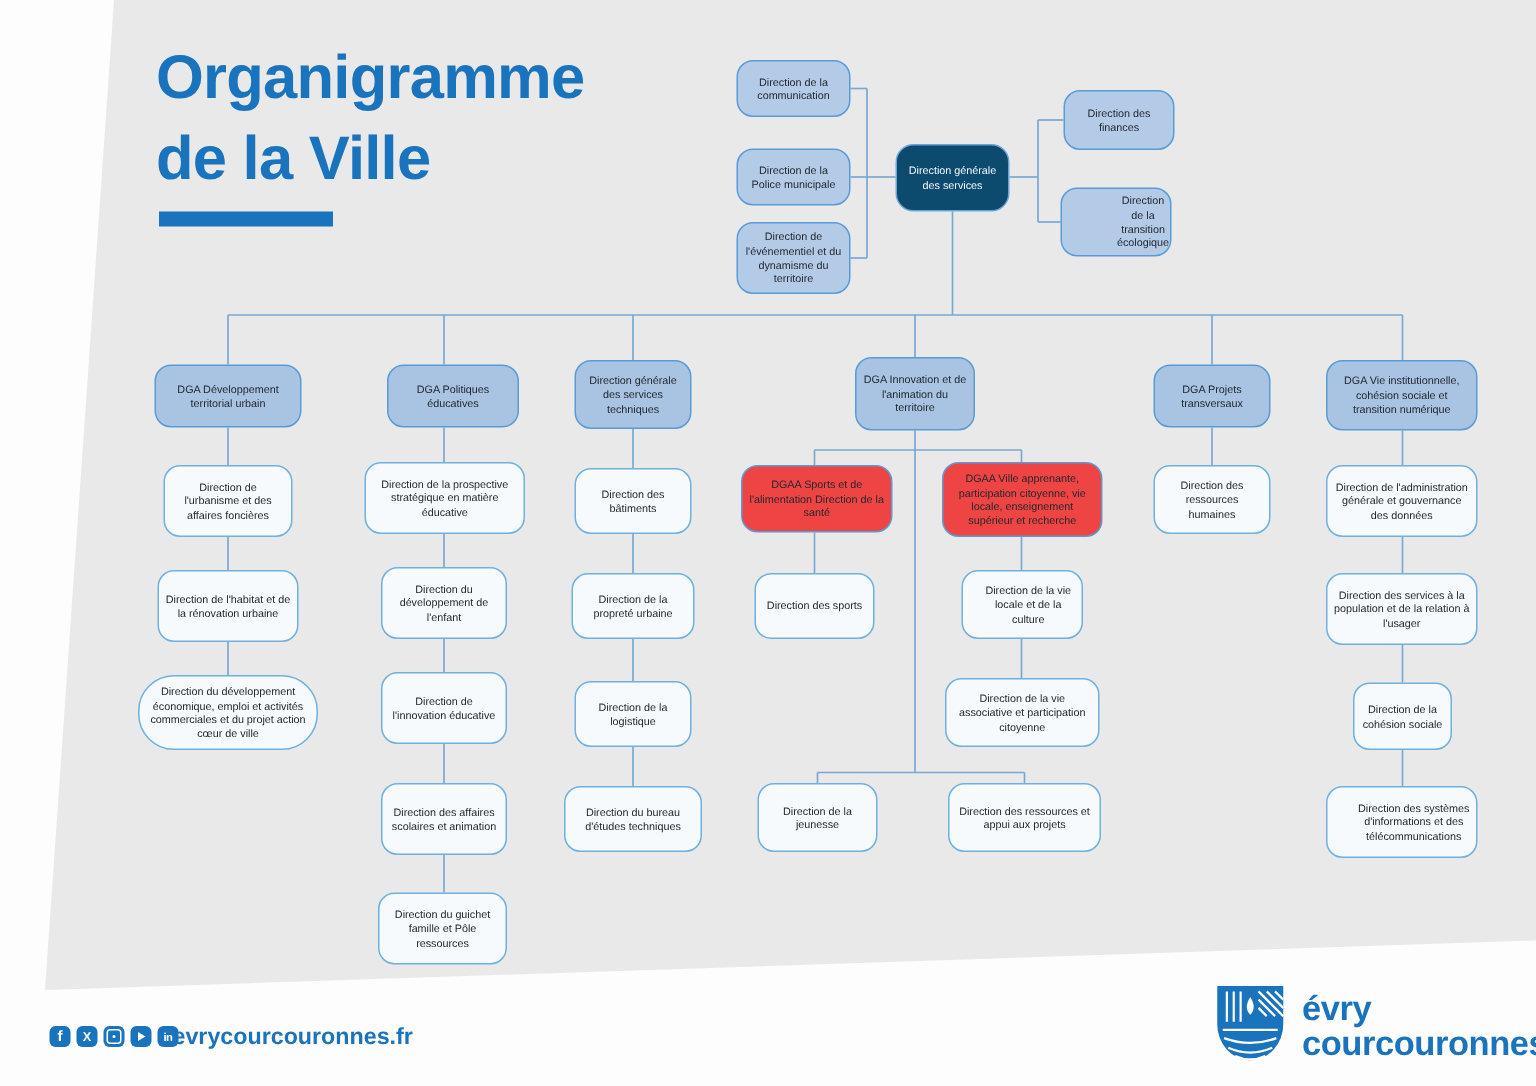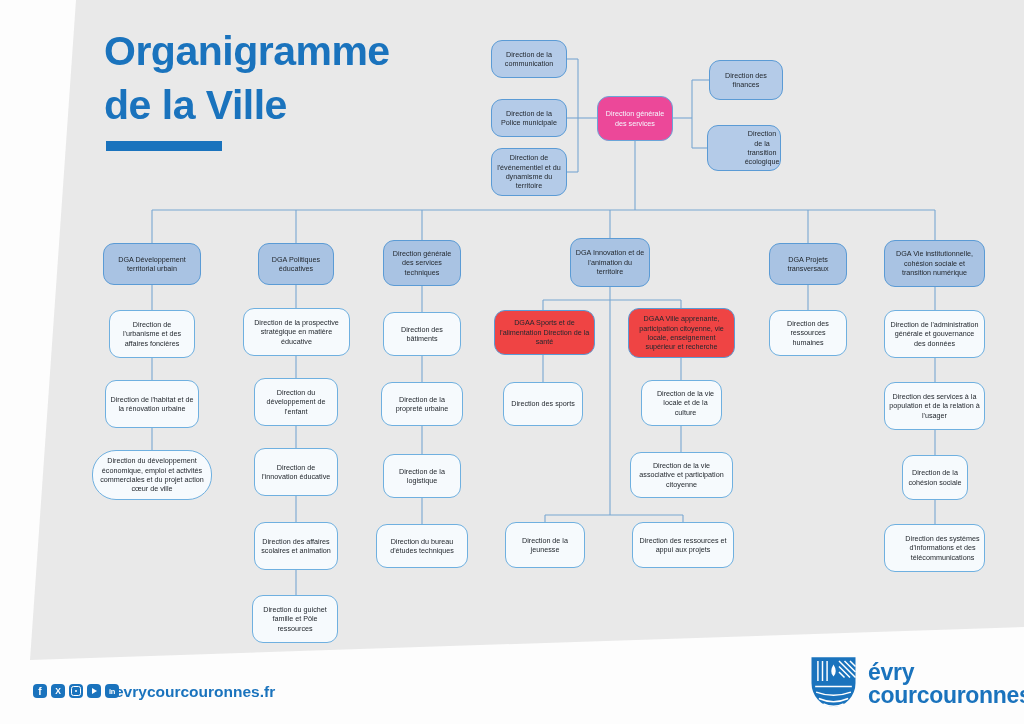--- a/index.html
+++ b/index.html
@@ -24,21 +24,21 @@
   .title-underline{
     position:absolute;left:106px;top:141px;width:116px;height:10px;background:#1a73bd;
   }
   
   .node{
     position:absolute;box-sizing:border-box;border-radius:11px;
     display:flex;align-items:center;justify-content:center;text-align:center;
     padding:2px 4px;font-size:7.2px;line-height:1.3;color:#23282e;
     font-weight:500;
   }
-  .node.dgs{background:#ec4899;border:1.4px solid #6aa5d8;color:#f5f9ff;border-radius:12px;}
+  .node.dgs{background:#0c4a6e;border:1.4px solid #6aa5d8;color:#f5f9ff;border-radius:12px;}
   .node.sat{background:#b4cbe8;border:1.2px solid #5b9bd5;}
   .node.dga{background:#a9c3e3;border:1.3px solid #5b9bd5;}
   .node.dgaa{background:#ef4444;border:1.2px solid #5b9bd5;}
   .node.sub{background:#f6fafd;border:1.2px solid #6fb0e0;}
   
   .social-row{position:absolute;left:33px;top:684px;display:flex;gap:4px;align-items:center;}
   .icon-tile{
     width:14px;height:14px;border-radius:4px;background:#1a73bd;color:#fff;
     display:flex;align-items:center;justify-content:center;font-weight:700;font-size:9px;
     flex:0 0 auto;
@@ -130,21 +130,21 @@
   <div class="title-underline"></div>
 
   <div class="node sat" style="left:491px;top:40px;width:76px;height:38px;">Direction de la communication</div>
   <div class="node sat" style="left:491px;top:99px;width:76px;height:38px;">Direction de la Police municipale</div>
   <div class="node sat" style="left:491px;top:148px;width:76px;height:48px;">Direction de l'événementiel et du dynamisme du territoire</div>
   <div class="node dgs" style="left:597px;top:96px;width:76px;height:45px;">Direction générale des services</div>
   <div class="node sat" style="left:709px;top:60px;width:74px;height:40px;">Direction des finances</div>
   <div class="node sat" style="left:707px;top:125px;width:74px;height:46px;padding-left:40px;">Direction de la transition écologique</div>
 
   <div class="node dga" style="left:103px;top:243px;width:98px;height:42px;">DGA Développement territorial urbain</div>
-  <div class="node dga" style="left:258px;top:243px;width:76px;height:42px;">DGA Politiques éducatives</div>
+  <div class="node dga" style="left:258px;top:243px;width:88px;height:42px;">DGA Politiques éducatives</div>
   <div class="node dga" style="left:383px;top:240px;width:78px;height:46px;">Direction générale des services techniques</div>
   <div class="node dga" style="left:570px;top:238px;width:80px;height:49px;">DGA Innovation et de l'animation du territoire</div>
   <div class="node dga" style="left:769px;top:243px;width:78px;height:42px;">DGA Projets transversaux</div>
   <div class="node dga" style="left:884px;top:240px;width:101px;height:47px;">DGA Vie institutionnelle, cohésion sociale et transition numérique</div>
 
   <div class="node sub" style="left:109px;top:310px;width:86px;height:48px;">Direction de l'urbanisme et des affaires foncières</div>
   <div class="node sub" style="left:105px;top:380px;width:94px;height:48px;text-align:center;">Direction de l'habitat et de la rénovation urbaine</div>
   <div class="node sub" style="left:92px;top:450px;width:120px;height:50px;border-radius:24px;">Direction du développement économique, emploi et activités commerciales et du projet action cœur de ville</div>
 
   <div class="node sub" style="left:243px;top:308px;width:107px;height:48px;">Direction de la prospective stratégique en matière éducative</div>

